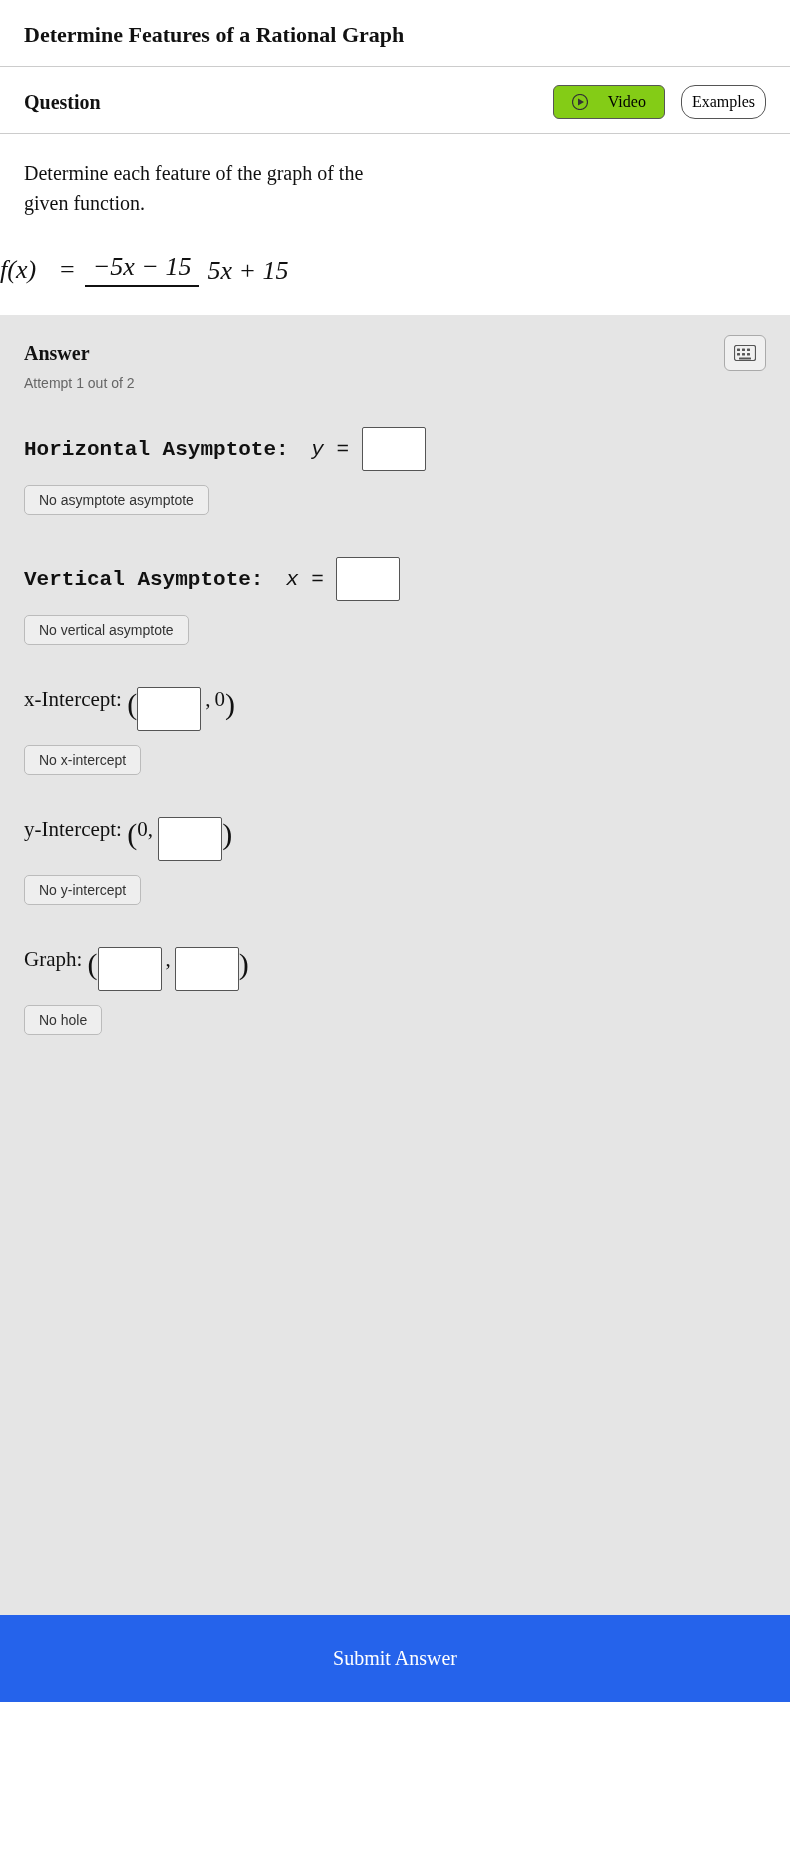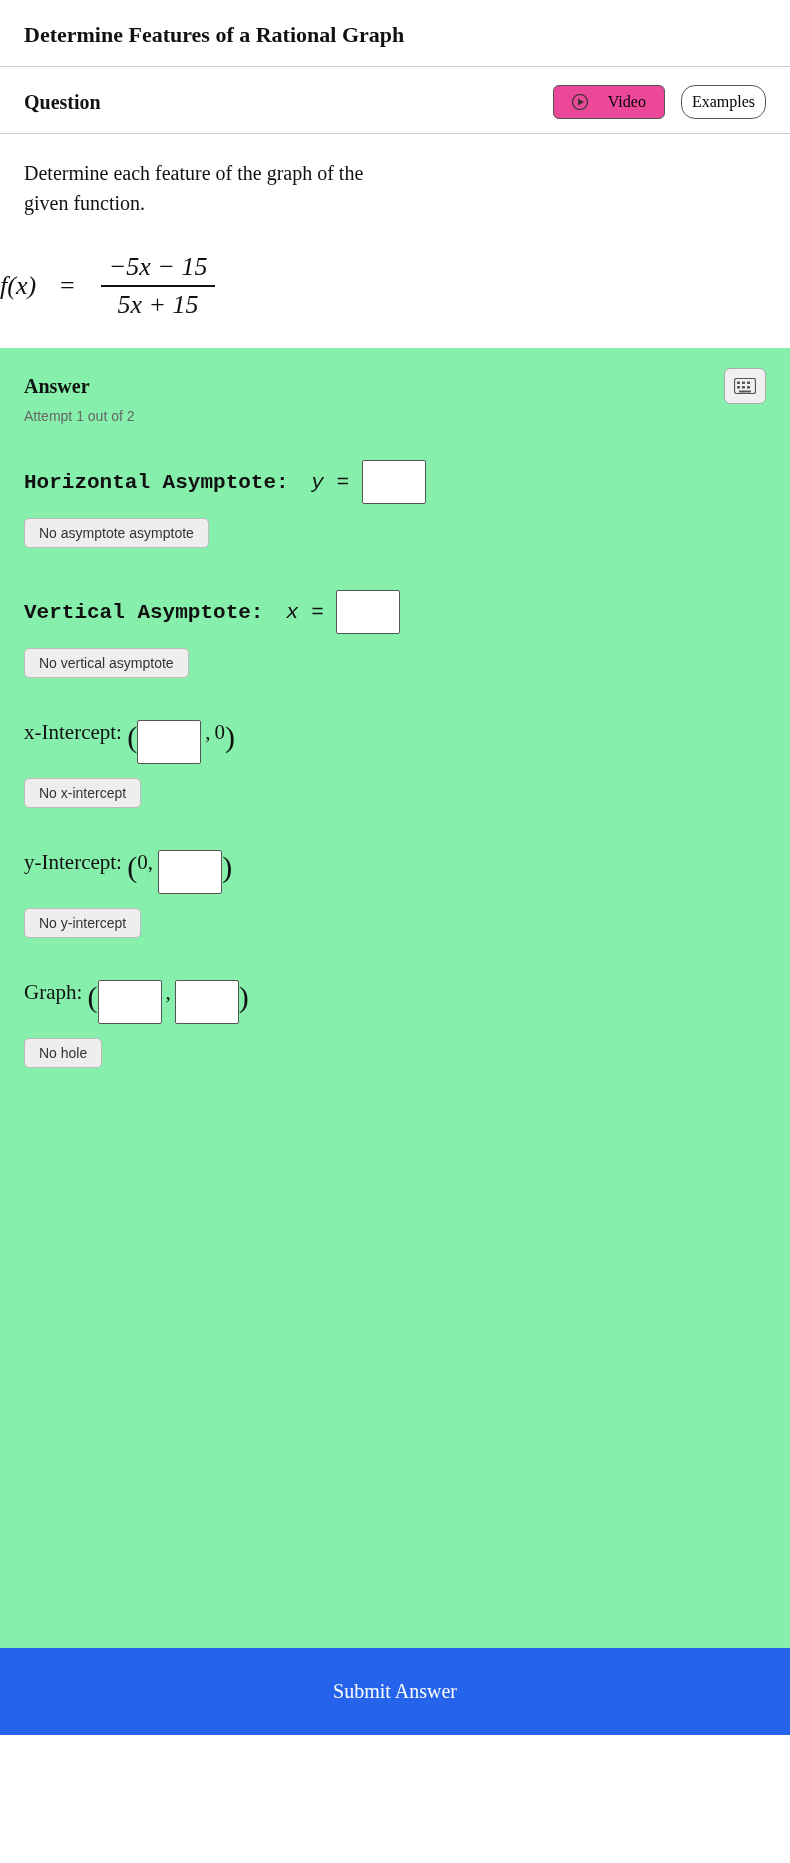--- a/index.html
+++ b/index.html
@@ -40,21 +40,21 @@
     }
 
     .btn-video {
       display: flex;
       align-items: center;
       gap: 20px;
       border: 1.5px solid #555555;
       border-radius: 6px;
       padding: 7px 18px;
       font-size: 16px;
-      background: #ec4899;
+      background: #84cc16;
       cursor: pointer;
       font-family: Georgia, serif;
     }
 
     .btn-examples {
       border: 1.5px solid #555555;
       border-radius: 14px;
       padding: 7px 10px;
       font-size: 16px;
       background: #ffffff;
@@ -84,44 +84,44 @@
       font-style: italic;
     }
 
     .formula-lhs {
       font-style: italic;
       margin-right: 14px;
     }
 
     .fraction {
       display: inline-flex;
-      flex-direction: column;
+      flex-direction: row;
       align-items: center;
       vertical-align: middle;
-      margin-left: 16px;
+      margin-left: 0;
     }
 
     .fraction-numerator {
       border-bottom: 2px solid #111111;
       padding: 0 8px 3px 8px;
       font-size: 26px;
     }
 
     .fraction-denominator {
       padding: 3px 8px 0 8px;
       font-size: 26px;
     }
 
     .equals-sign {
       margin: 0 10px;
       font-style: normal;
     }
 
     .answer-section {
-      background: #86efac;
+      background: #e5e5e5;
       margin: 0 0 0 0;
       padding: 20px 24px 30px 24px;
       min-height: 1300px;
     }
 
     .answer-header-row {
       display: flex;
       align-items: center;
       justify-content: space-between;
       margin-bottom: 4px;

